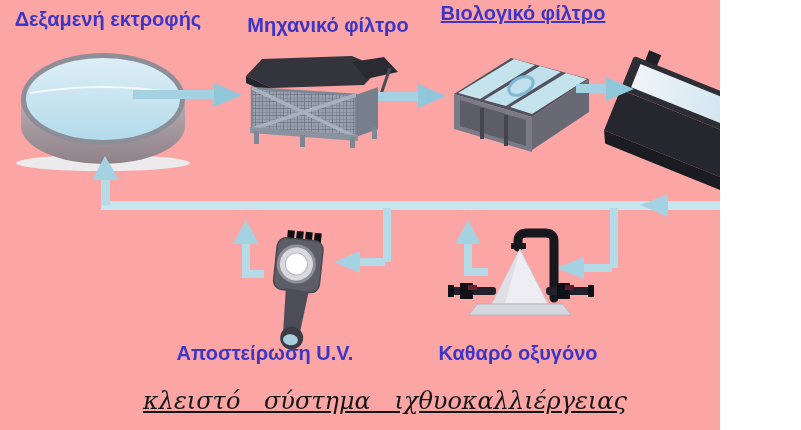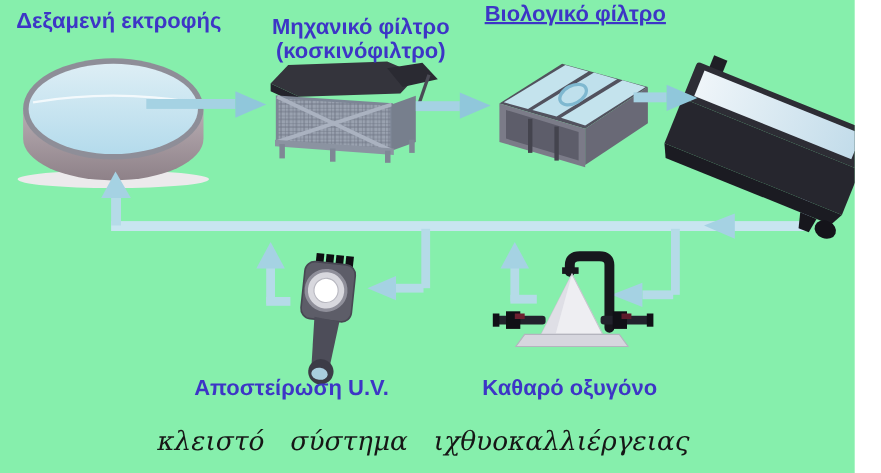--- a/index.html
+++ b/index.html
@@ -1,19 +1,19 @@
 <!DOCTYPE html>
 <html style="--label: #3d35c6; --caption: #161616; --arrow: #a5d2e3; --arrowdeep: #90c7db; --branch: #b5dbe8; --line: #c8e5f0;"><head>
 <meta charset="utf-8">
 <style>
   html,body{margin:0;padding:0;background:#ffffff;}
   #canvas{
     position:relative;
-    width:777px;height:430px;
-    background:#86efac;
+    width:720px;height:430px;
+    background:#fca5a5;
     overflow:hidden;
     font-family:"Liberation Sans", sans-serif;
   }
   #diagram-svg{position:absolute;left:0;top:0;}
   .lbl{
     position:absolute;
     font-weight:bold;
     font-size:20px;
     line-height:21.5px;
     color:var(--label,#3d35c6);
@@ -22,20 +22,21 @@
   }
   .caption{
     position:absolute;
     font-family:"DejaVu Serif", serif;
     font-style:italic;
     font-size:24px;
     color:var(--caption,#161616);
     text-align:center;
     word-spacing:16px;
     white-space:nowrap;
+    text-decoration:underline;
   }
   .c-arrow{fill:var(--arrow,#a5d2e3);}
   .c-arrowdeep{fill:var(--arrowdeep,#90c7db);}
   .c-branch{fill:var(--branch,#b5dbe8);}
   .c-line{fill:var(--line,#c8e5f0);}
 </style>
 </head>
 <body>
 
 <div id="canvas">
@@ -172,21 +173,20 @@
       <polygon class="c-arrowdeep" points="446,96 418,84 418,108"></polygon>
       <rect class="c-arrow" x="576" y="84" width="30" height="9"></rect>
       <polygon class="c-arrowdeep" points="634,89 606,77 606,101"></polygon>
     </g>
   </svg>
 
   <div class="lbl" style="left:8px;top:9px;width:200px;">Δεξαμενή εκτροφής</div>
 
   <div class="lbl" style="left:233px;top:15px;width:190px;">
     <span>Μηχανικό φίλτρο</span><br>
-    <span>(κοσκινόφιλτρο)</span>
   </div>
 
   <div class="lbl" style="left:428px;top:3px;width:190px;text-decoration:underline;">
     <span>Βιολογικό φίλτρο</span><br>
   </div>
 
   <div class="lbl" style="left:645px;top:227px;width:158px;">
     <br>
   </div>
 

